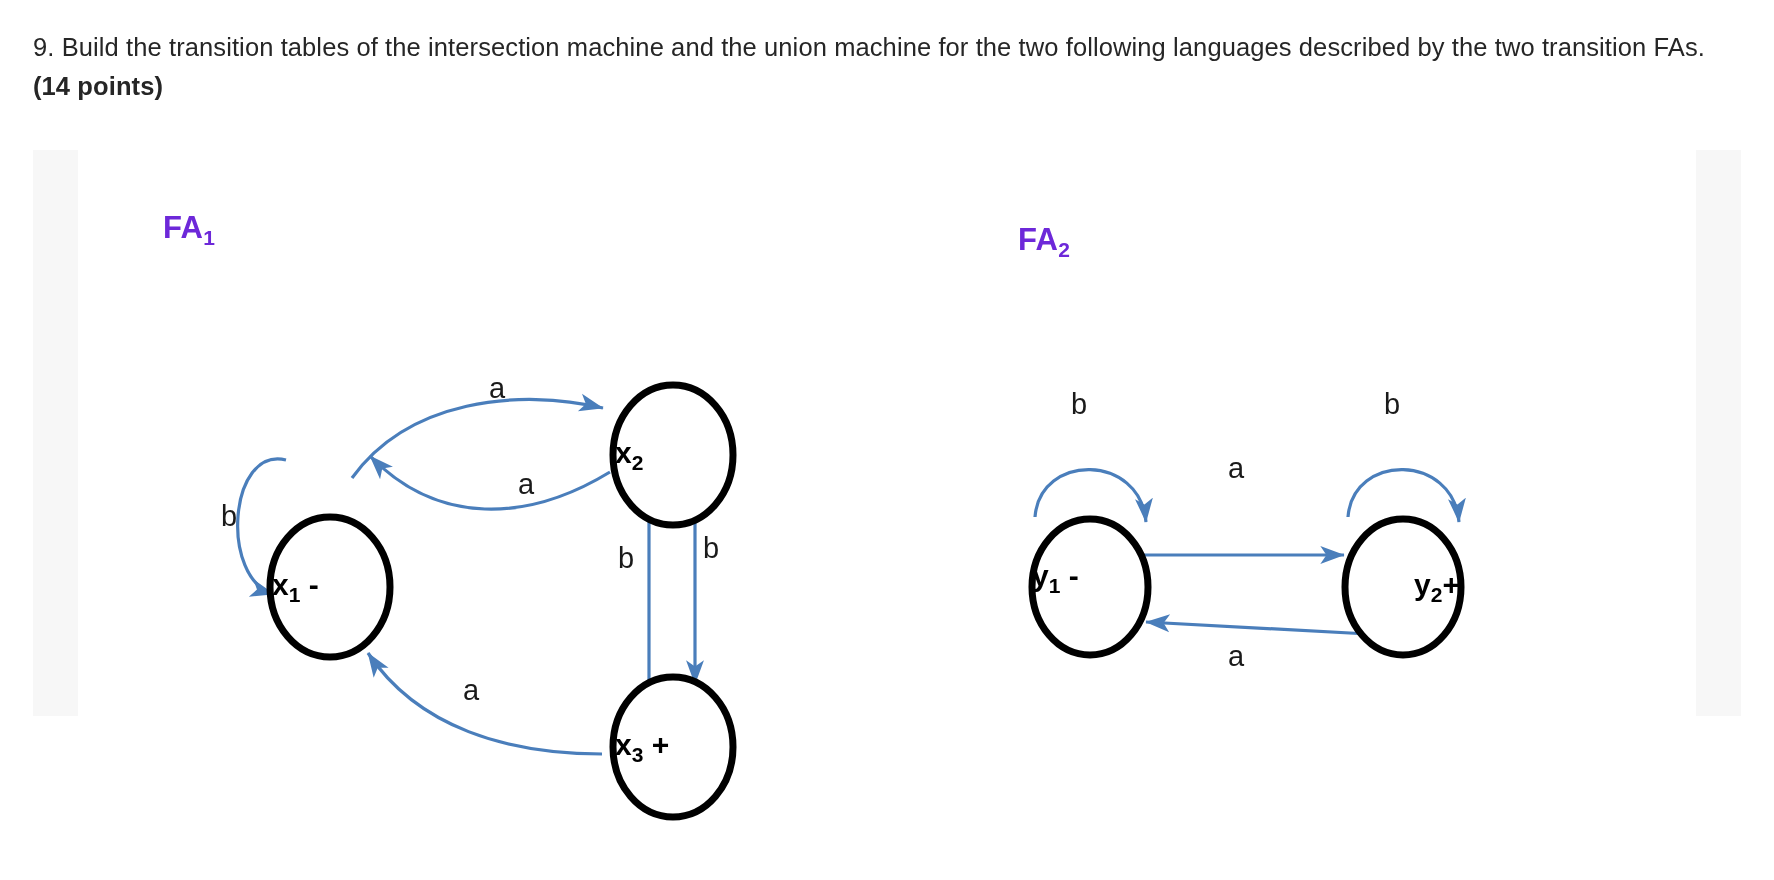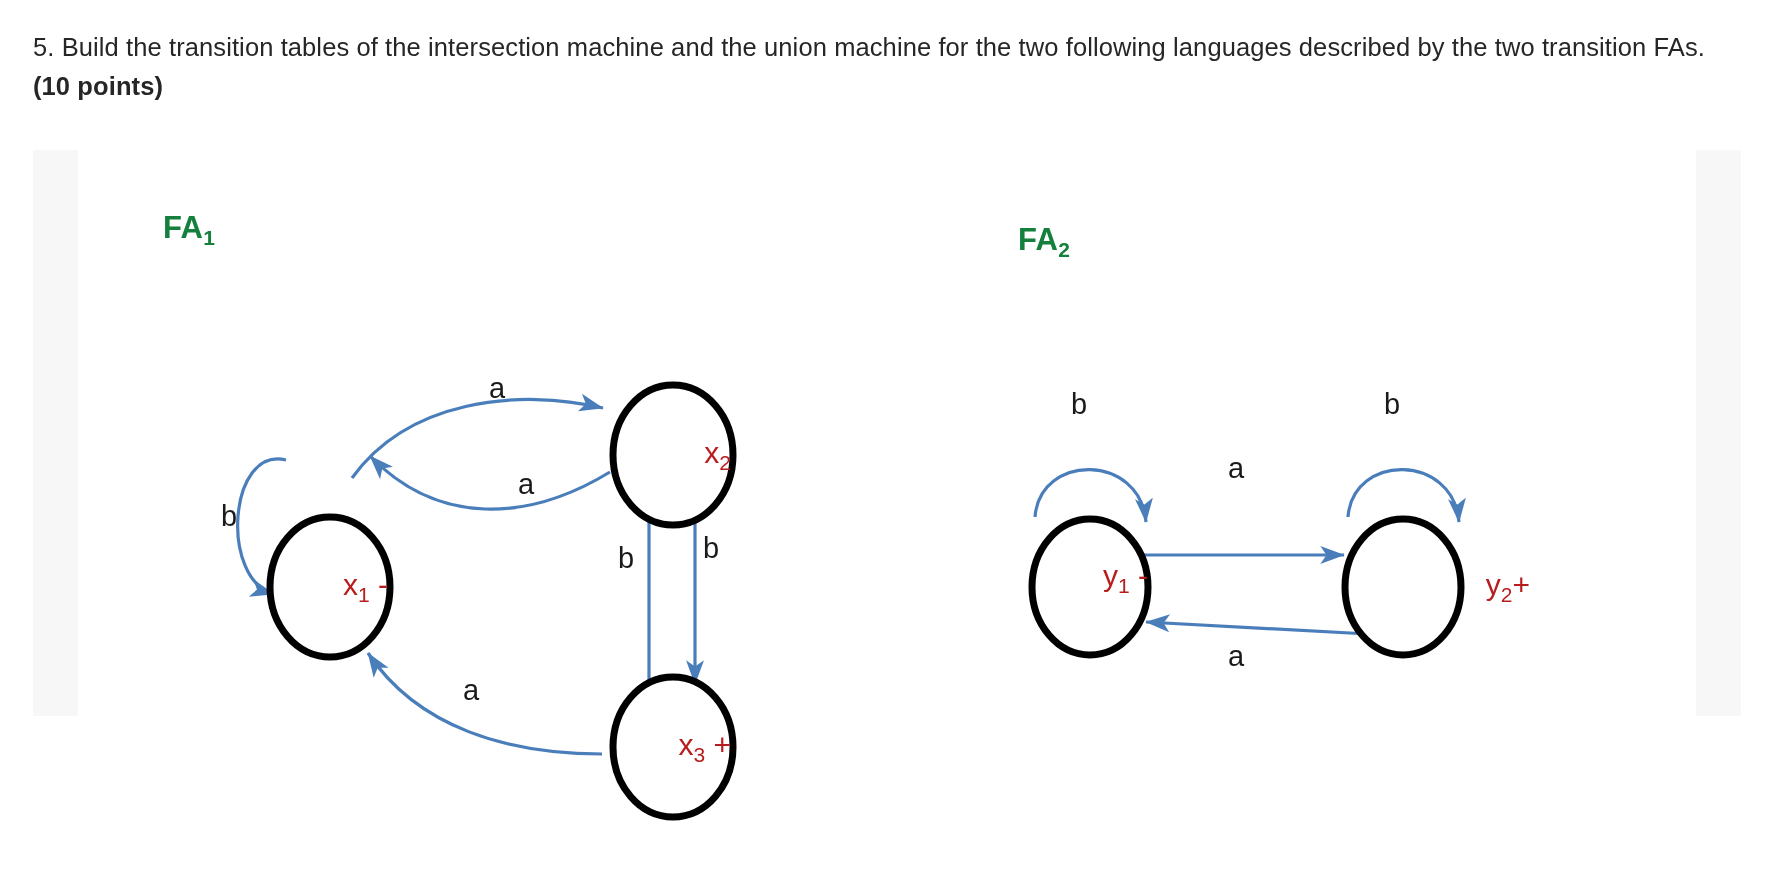--- a/index.html
+++ b/index.html
@@ -74,33 +74,33 @@
     height: 11px;
     border-radius: 50%;
     background: #595959;
   }
 
   
   .fa-title {
     position: absolute;
     font-size: 31px;
     font-weight: 700;
-    color: #15803d;
+    color: #6d28d9;
     letter-spacing: 0.3px;
     white-space: nowrap;
   }
   .fa-title sub { font-size: 21px; font-weight: 700; }
 
   .state-label {
     position: absolute;
     font-size: 30px;
-    color: #b91c1c;
+    color: #000000;
     white-space: nowrap;
-    text-align: right;
-    font-weight: 400;
+    text-align: left;
+    font-weight: 700;
   }
   .state-label sub { font-size: 21px; }
 
   .edge-label {
     position: absolute;
     font-size: 29px;
     color: #1a1a1a;
     white-space: nowrap;
     font-weight: 400;
   }
@@ -111,22 +111,22 @@
     top: 0;
     width: 1618px;
     height: 566px;
     overflow: visible;
   }
 </style>
 </head>
 <body>
 
 <div id="question-block">
-  <span>5. Build the transition tables of the intersection machine and the union machine for the two following languages described by the</span>
-  <span>two transition FAs. </span><span class="q-bold">(10 points)</span>
+  <span>9. Build the transition tables of the intersection machine and the union machine for the two following languages described by the</span>
+  <span>two transition FAs. </span><span class="q-bold">(14 points)</span>
 </div>
 
 <div id="more-menu">
   <span></span>
   <span></span>
   <span></span>
 </div>
 
 <div id="figure-area">
 

